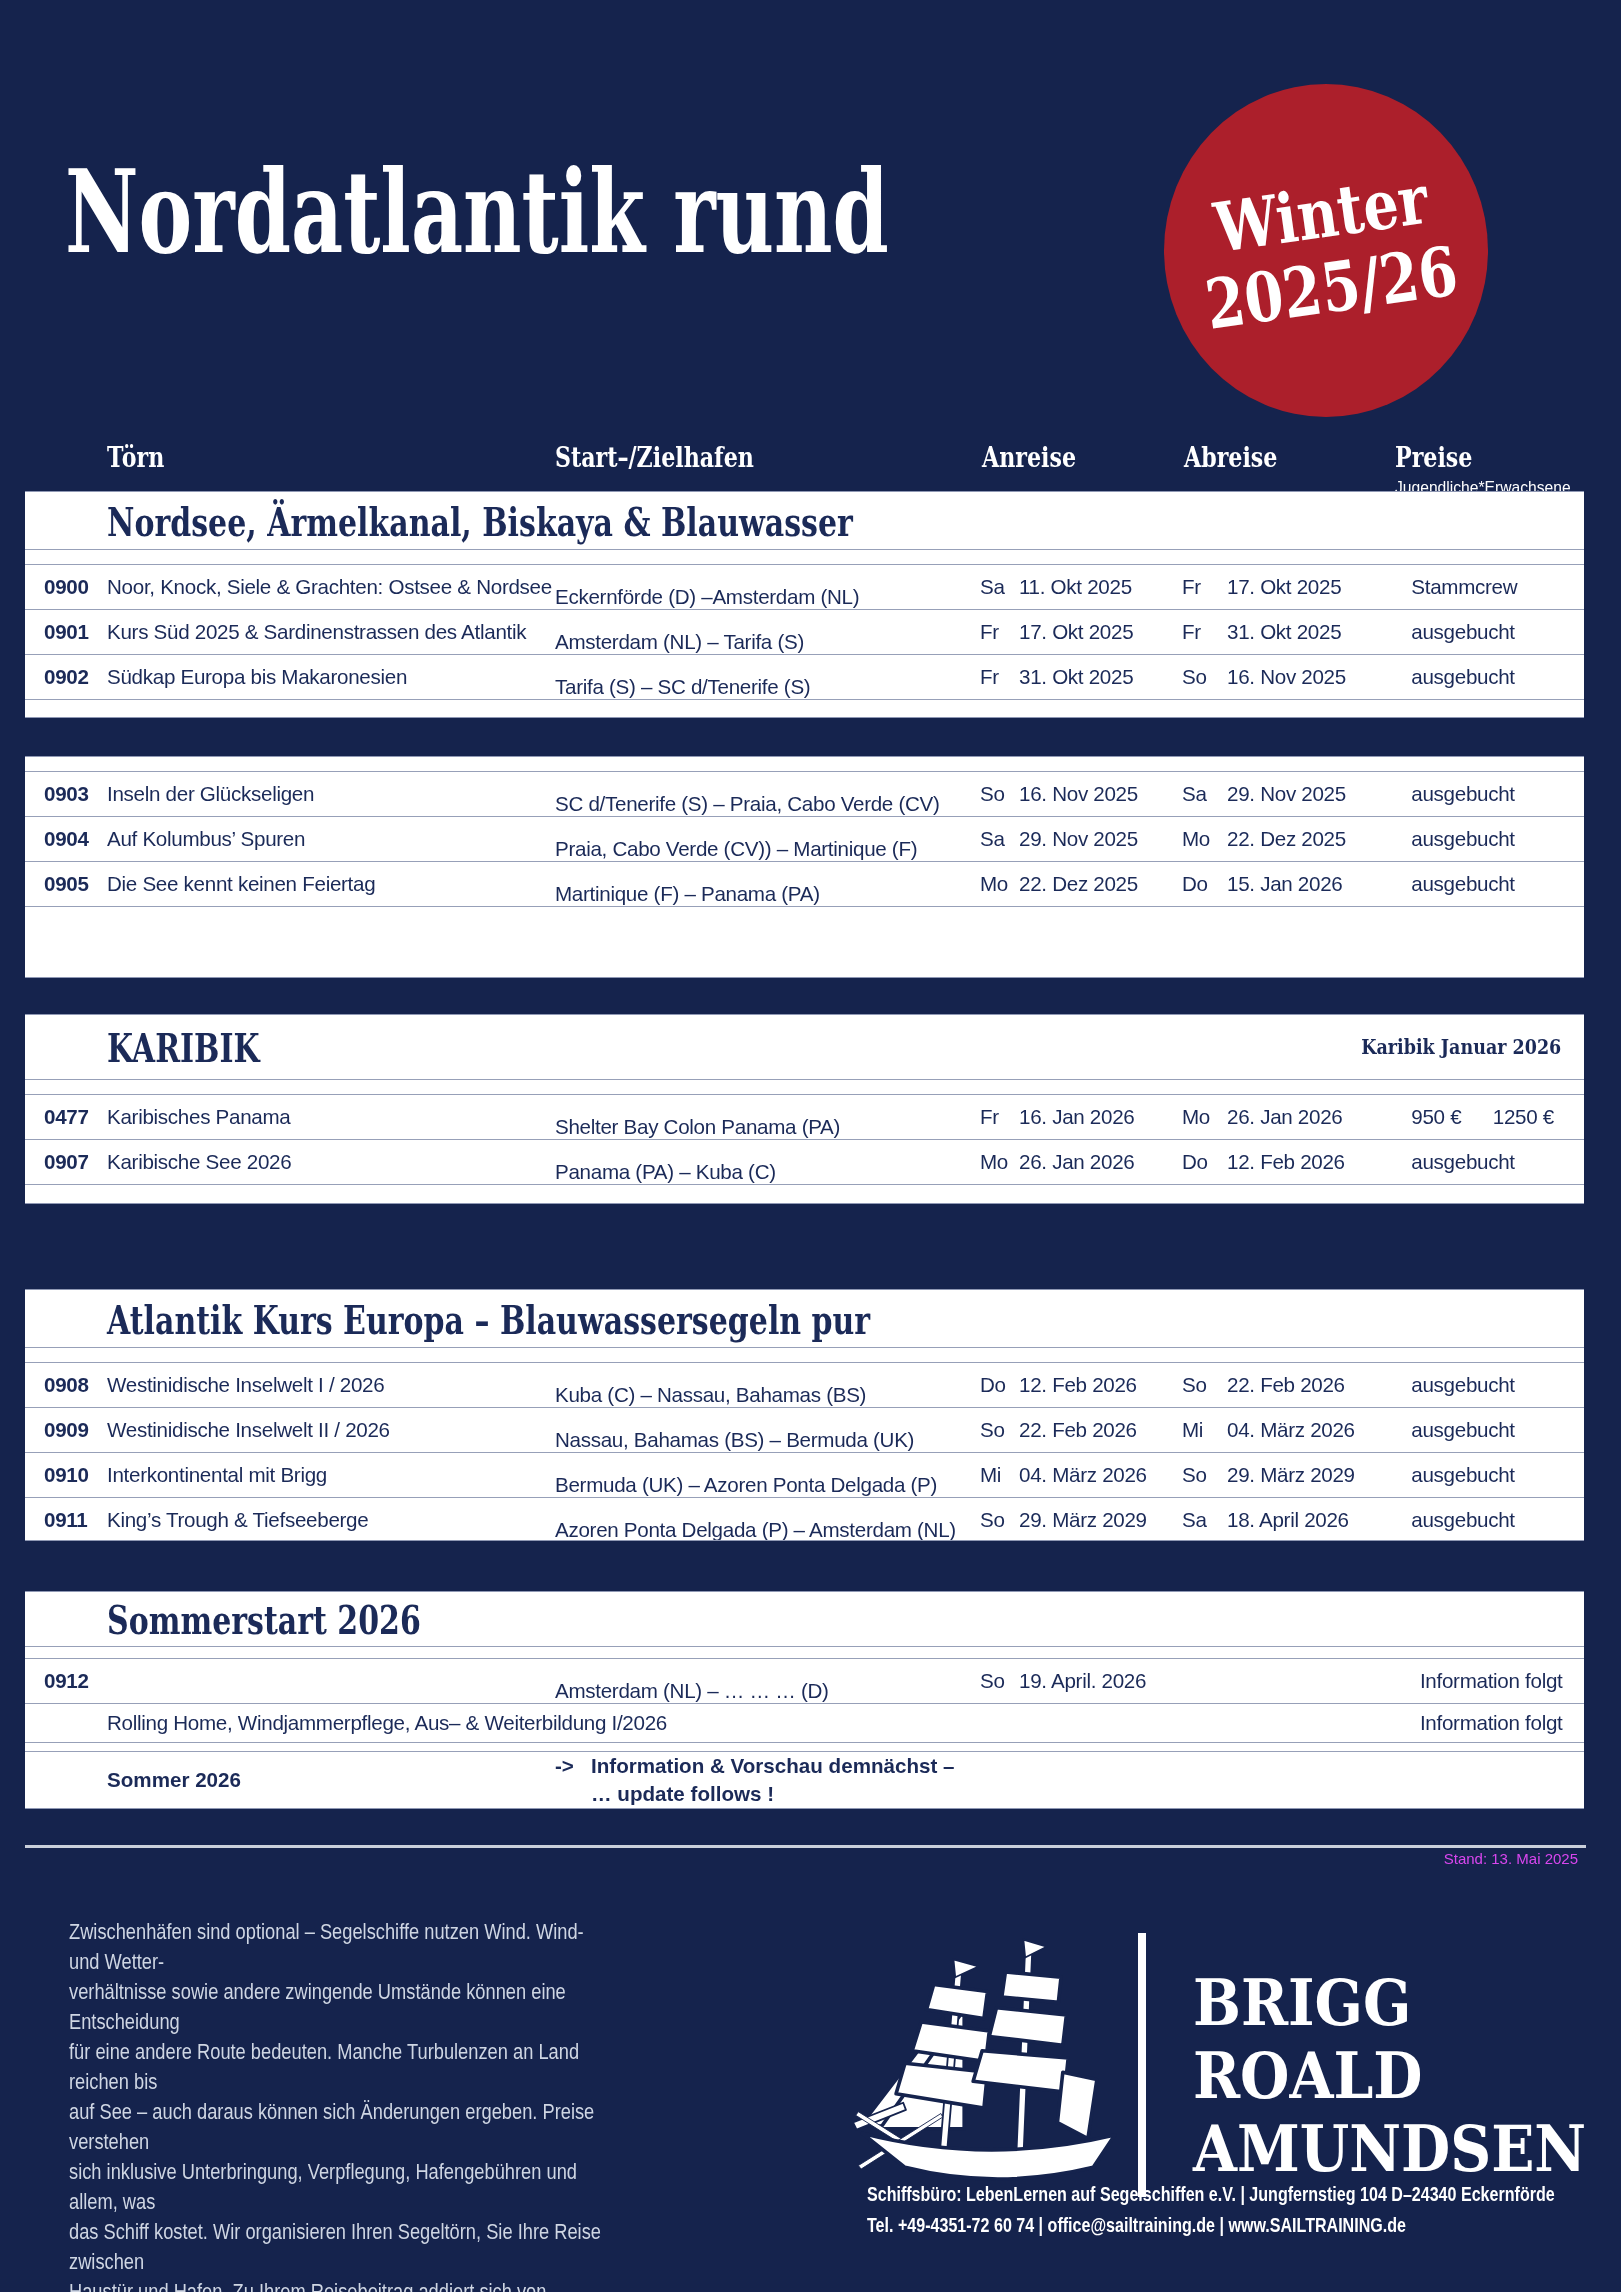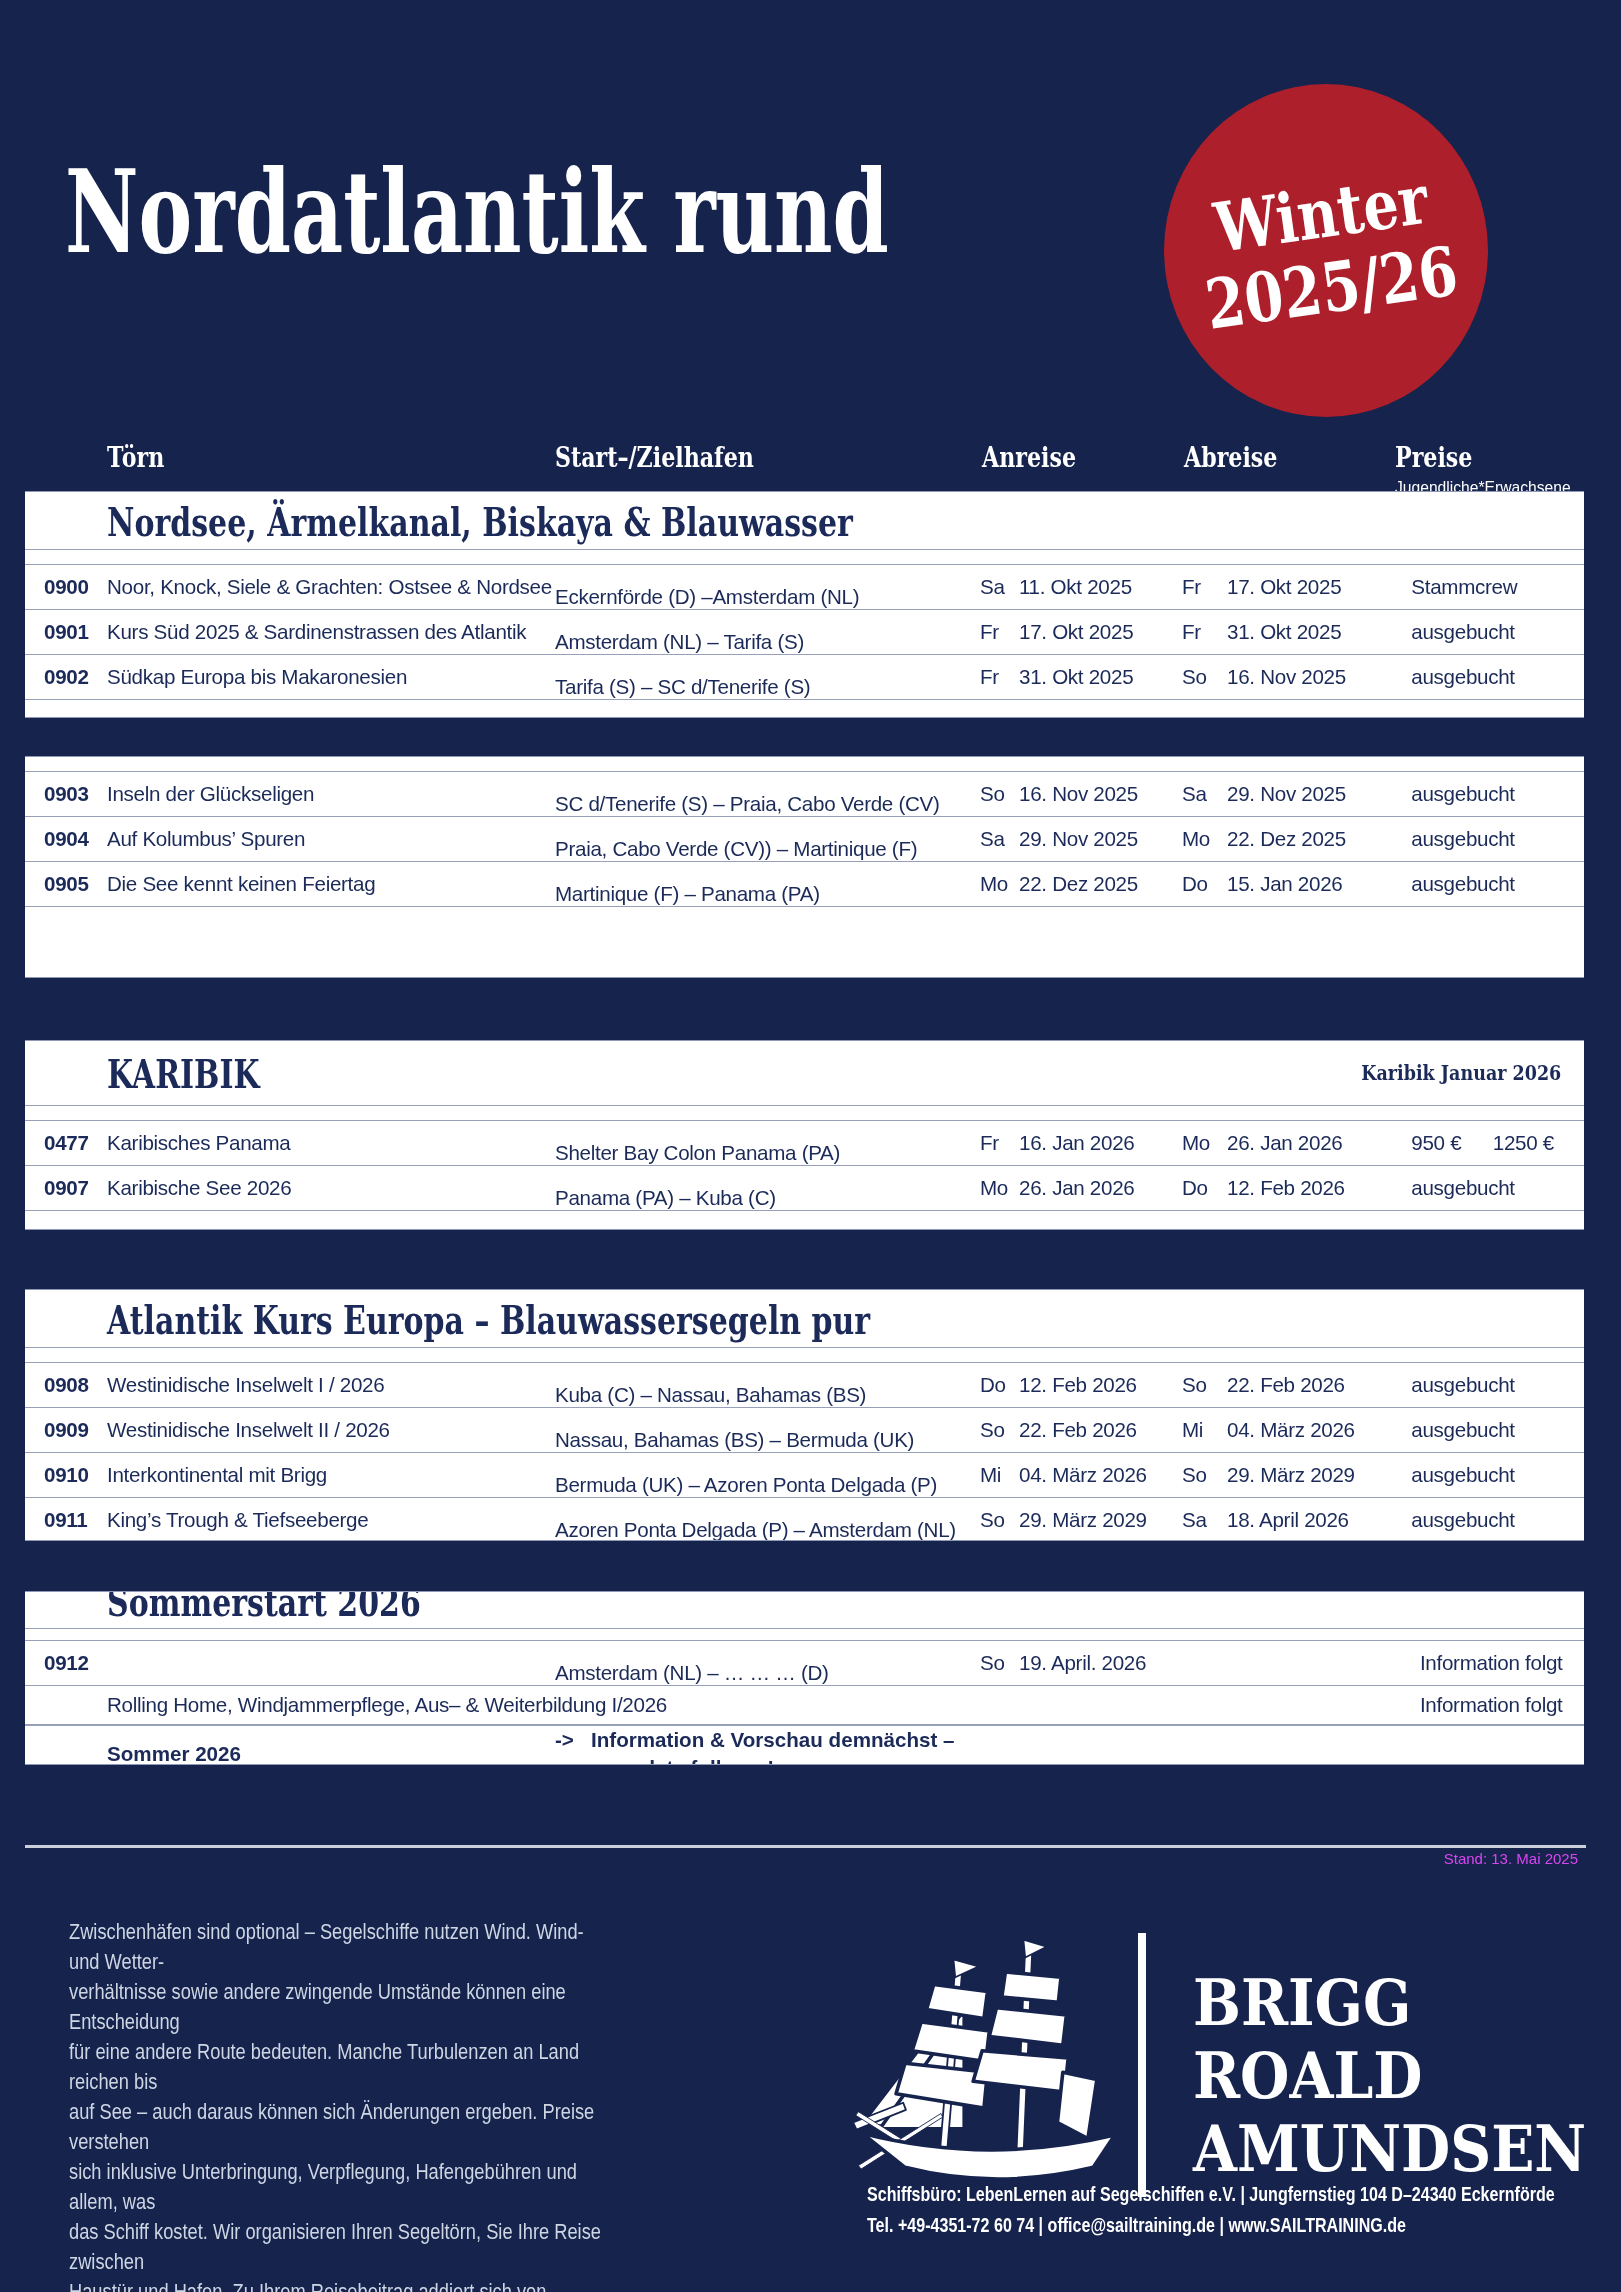--- a/index.html
+++ b/index.html
@@ -150,21 +150,21 @@
       <div class="c id">0905</div>
       <div class="c t">Die See kennt keinen Feiertag</div>
       <div class="c r">Martinique (F) – Panama (PA)</div>
       <div class="c an"><span class="day">Mo</span><span>22. Dez 2025</span></div>
       <div class="c ab"><span class="day">Do</span><span>15. Jan 2026</span></div>
       <div class="c p">ausgebucht</div>
     </div>
     <div class="band spacer grow"></div>
   </div>
 
-  <div class="section" style="top:1040px;height:190px;">
+  <div class="section" style="top:1014px;height:190px;">
     <div class="band sec-head" style="flex:0 0 64px;">
       <div class="sec-title">KARIBIK</div>
       <div class="sec-note">Karibik Januar 2026</div>
     </div>
     <div class="band spacer"></div>
     <div class="band row">
       <div class="c id">0477</div>
       <div class="c t">Karibisches Panama</div>
       <div class="c r">Shelter Bay Colon Panama (PA)</div>
       <div class="c an"><span class="day">Fr</span><span>16. Jan 2026</span></div>
@@ -218,21 +218,21 @@
       <div class="c id">0911</div>
       <div class="c t">King’s Trough &amp; Tiefseeberge</div>
       <div class="c r">Azoren Ponta Delgada (P) – Amsterdam (NL)</div>
       <div class="c an"><span class="day">So</span><span>29. März 2029</span></div>
       <div class="c ab"><span class="day">Sa</span><span>18. April 2026</span></div>
       <div class="c p">ausgebucht</div>
     </div>
     <div class="band spacer grow"></div>
   </div>
 
-  <div class="section" style="top:1591px;height:174px;justify-content:center;">
+  <div class="section" style="top:1591px;height:218px;">
     <div class="band sec-head" style="flex:0 0 54px;">
       <div class="sec-title">Sommerstart 2026</div>
     </div>
     <div class="band spacer" style="flex:0 0 10.7px;"></div>
     <div class="band row small">
       <div class="c id">0912</div>
       <div class="c t"></div>
       <div class="c r">Amsterdam (NL) – … … … (D)</div>
       <div class="c an"><span class="day">So</span><span>19. April. 2026</span></div>
       <div class="c ab"><span class="day"></span><span></span></div>

